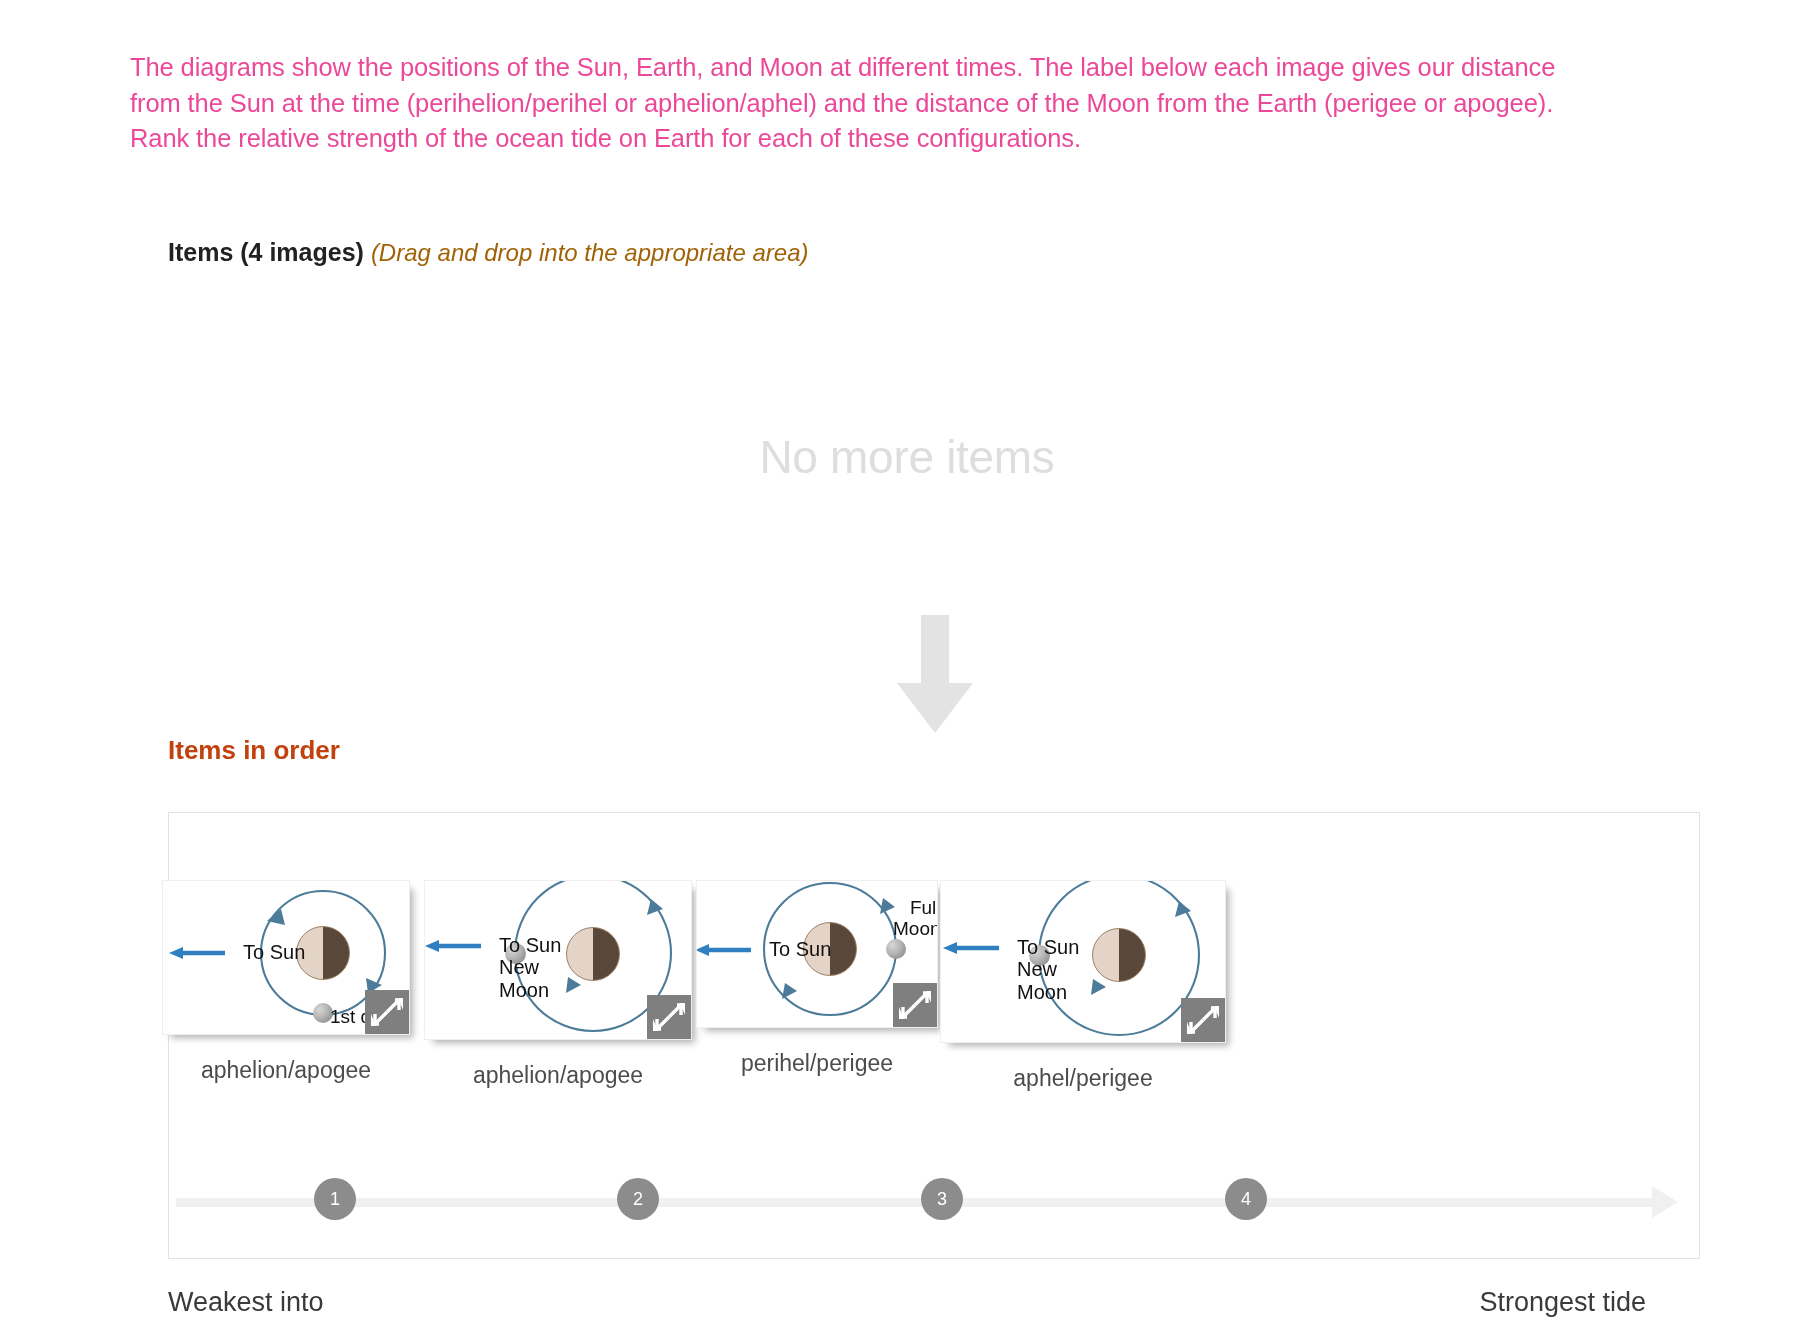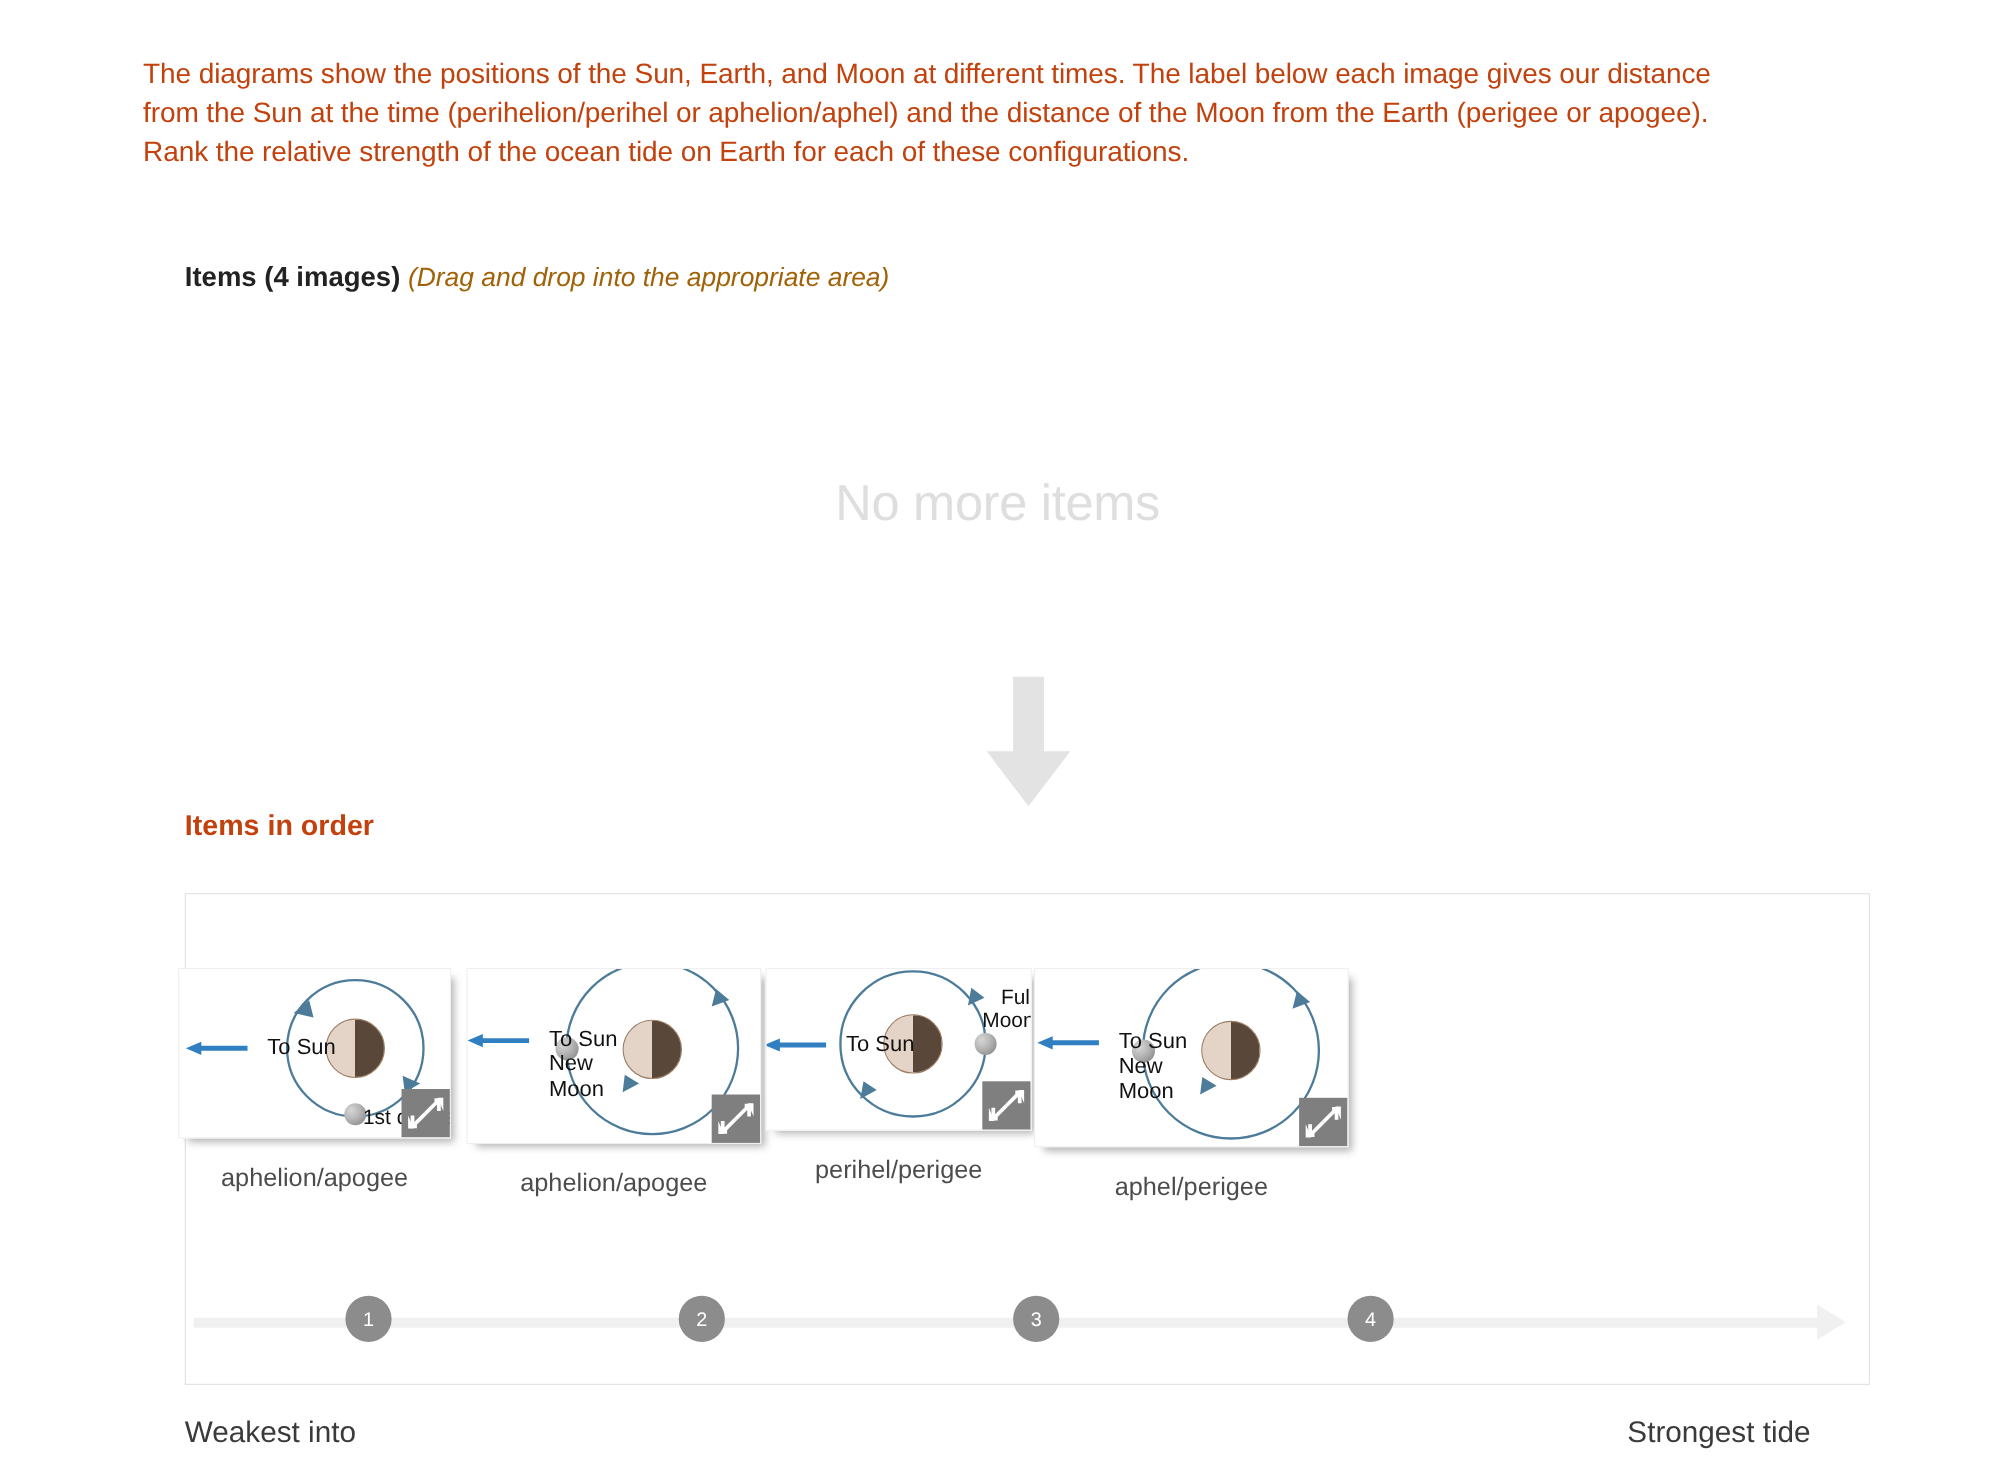--- a/index.html
+++ b/index.html
@@ -17,21 +17,21 @@
   }
 
   
   .prompt {
     position: absolute;
     left: 130px;
     top: 50px;
     width: 1470px;
     font-size: 25.5px;
     line-height: 1.40;
-    color: #c2410c;
+    color: #ec4899;
     letter-spacing: -0.1px;
   }
 
   
   .items-header {
     position: absolute;
     left: 168px;
     top: 238px;
     font-size: 25px;
     white-space: nowrap;

